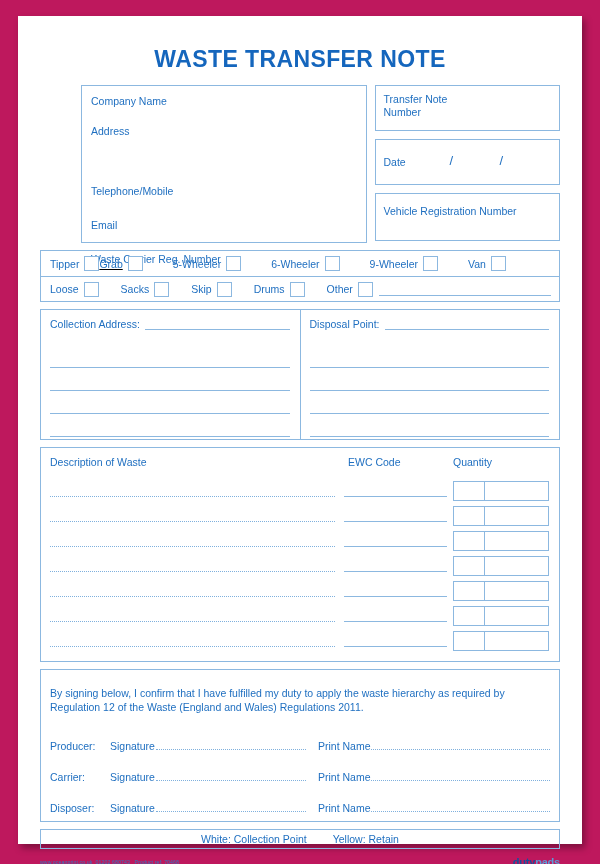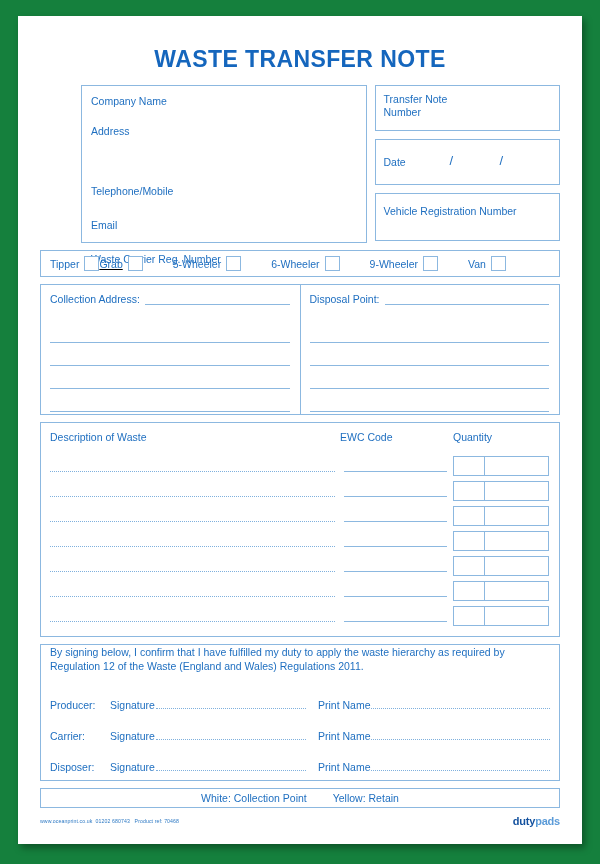--- a/index.html
+++ b/index.html
@@ -10,21 +10,21 @@
   body {
     width: 600px;
     height: 864px;
     overflow: hidden;
     font-family: "Liberation Sans", sans-serif;
   }
   .page-wrap {
     position: relative;
     width: 600px;
     height: 864px;
-    background: #15803d;
+    background: #be185d;
   }
   .sheet {
     position: absolute;
     left: 18px;
     top: 16px;
     width: 564px;
     height: 828px;
     background: #ffffff;
     box-shadow: 3px 4px 7px rgba(0,0,0,0.35);
     box-sizing: border-box;
@@ -179,21 +179,21 @@
     border: 1px solid #8cb8e0;
     box-sizing: border-box;
     padding: 8px 0 6px 0;
   }
   .waste-head {
     position: relative;
     height: 18px;
     margin: 0 0 6px 0;
   }
   .waste-head .h-desc { position: absolute; left: 9px; top: 0; }
-  .waste-head .h-ewc  { position: absolute; left: 299px; top: 0; }
+  .waste-head .h-ewc  { position: absolute; left: 307px; top: 0; }
   .waste-head .h-qty  { position: absolute; left: 412px; top: 0; }
 
   .waste-row {
     position: relative;
     height: 25px;
   }
   .w-desc {
     position: absolute;
     left: 9px;
     top: 16px;
@@ -219,21 +219,21 @@
     background: #fff;
   }
   .w-qty .c1 { width: 30px; border-right: 1px solid #8cb8e0; }
   .w-qty .c2 { flex: 1; }
 
   
   .decl-block {
     margin-top: 7px;
     border: 1px solid #8cb8e0;
     box-sizing: border-box;
-    padding: 0 9px 6px 9px;
+    padding: 16px 9px 6px 9px;
   }
   .decl-text {
     color: #1f6fc0;
     font-size: 10.5px;
     line-height: 14px;
     margin-bottom: 8px;
   }
   .sig-row {
     display: flex;
     align-items: flex-end;
@@ -354,20 +354,43 @@
               <span class="chk"></span>
             </div>
             <div class="chk-item" style="margin-left: 30px;">
               <span class="t">9-Wheeler</span>
               <span class="chk"></span>
             </div>
             <div class="chk-item" style="margin-left: 30px;">
               <span class="t">Van</span>
               <span class="chk"></span>
             </div>
+          </div>
+        <div class="chk-row" id="container-row">
+            <div class="chk-item">
+              <span class="t">Loose</span>
+              <span class="chk"></span>
+            </div>
+            <div class="chk-item" style="margin-left: 22px;">
+              <span class="t">Sacks</span>
+              <span class="chk"></span>
+            </div>
+            <div class="chk-item" style="margin-left: 22px;">
+              <span class="t">Skip</span>
+              <span class="chk"></span>
+            </div>
+            <div class="chk-item" style="margin-left: 22px;">
+              <span class="t">Drums</span>
+              <span class="chk"></span>
+            </div>
+            <div class="chk-item" style="margin-left: 22px;">
+              <span class="t">Other</span>
+              <span class="chk"></span>
+            </div>
+            <span class="other-line"></span>
           </div>
       </div>
 
       <div class="addr-block">
         <div class="addr-col">
           <div class="addr-head">
             <span class="t">Collection Address:</span>
             <span class="ln"></span>
           </div>
           <div class="addr-line"></div>

